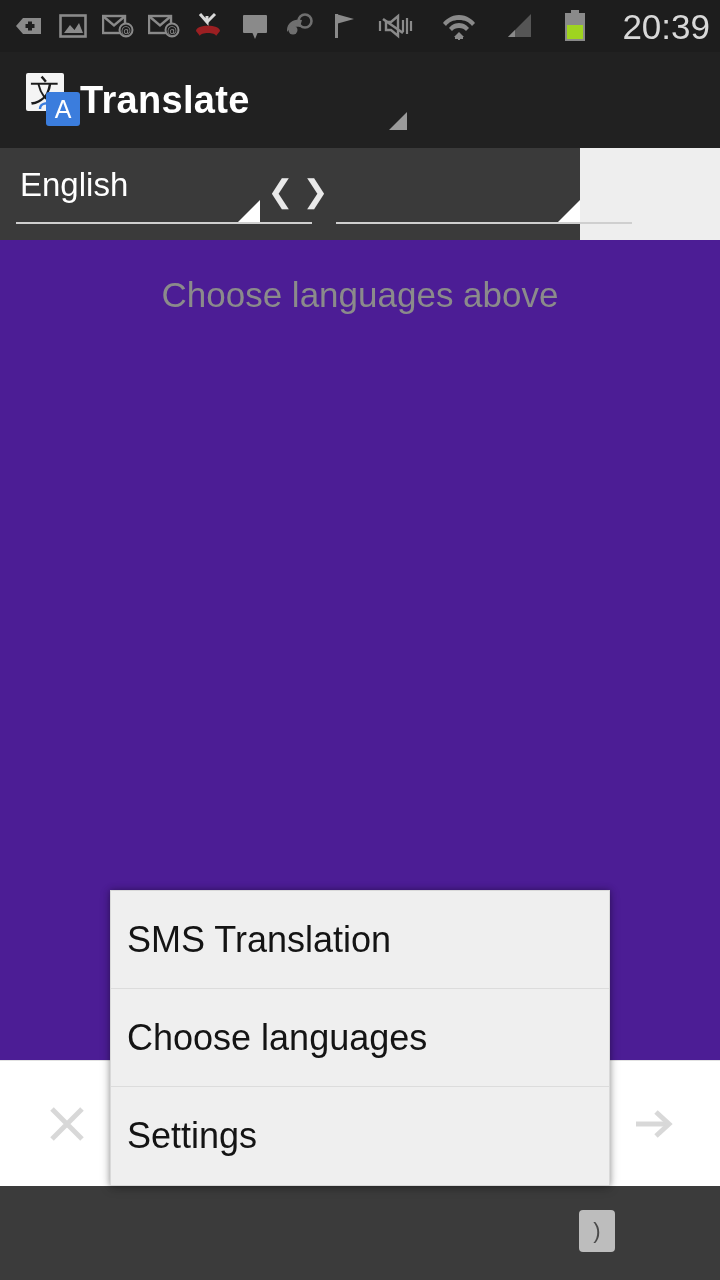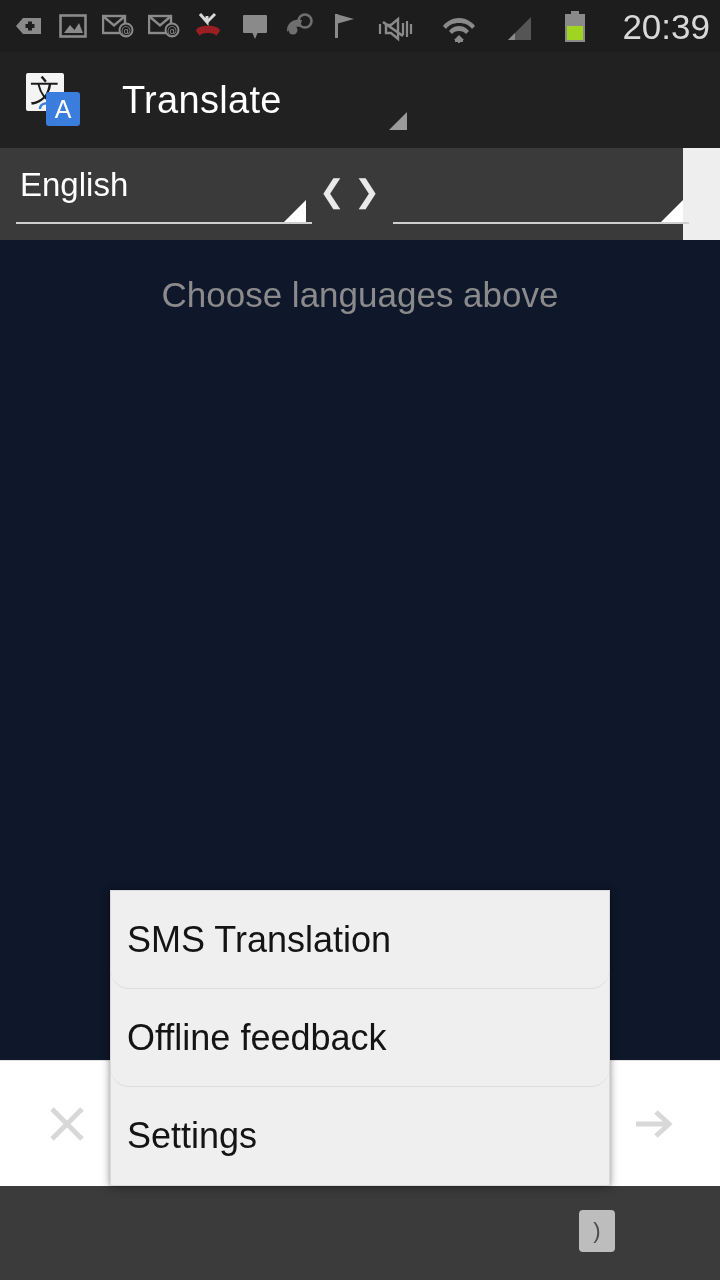--- a/index.html
+++ b/index.html
@@ -12,21 +12,21 @@
   }
 
   
   .status-bar{
     position:absolute; top:0; left:0; width:720px; height:52px;
     background:#1d1d1d;
     display:flex; align-items:center;
     padding:0 10px 0 14px;
   }
   .status-left{ display:flex; align-items:center; gap:14px; flex:1; }
-  .status-right{ display:flex; align-items:flex-end; gap:28px; }
+  .status-right{ display:flex; align-items:center; gap:28px; }
   .sicon{ display:block; }
 
   .clock{
     color:#d8d8d8; font-size:35px; letter-spacing:0px;
     font-family:"Liberation Sans", sans-serif;
     margin-left:6px; line-height:1;
   }
 
   
   .action-bar{
@@ -50,33 +50,33 @@
   .app-icon .blue{
     position:absolute; left:22px; top:19px; width:34px; height:34px;
     background:#3b7ddd; border-radius:3px;
     display:flex; align-items:center; justify-content:center;
     color:#ffffff; font-size:25px; font-weight:400; line-height:1;
   }
   .app-icon .swirl{
     position:absolute; left:14px; top:24px; width:18px; height:18px;
   }
   .app-title{
-    color:#ffffff; font-size:38px; font-weight:400;
-    margin-left:42px; letter-spacing:0.3px;
+    color:#ffffff; font-size:38px; font-weight:700;
+    letter-spacing:0.3px;
   }
   .overflow-tri{
     position:absolute; right:313px; bottom:18px;
     width:0; height:0;
     border-left:18px solid transparent;
     border-bottom:18px solid #9a9a9a;
   }
 
   
   .lang-bar{
-    position:absolute; top:148px; left:0; width:683px; height:92px;
+    position:absolute; top:148px; left:0; width:580px; height:92px;
     background:#3a3a3a;
     display:flex; align-items:center;
   }
   .spinner{
     position:relative; height:60px;
     display:flex; align-items:flex-start;
   }
   .spinner .label{
     color:#ffffff; font-size:33px; line-height:1.25;
     padding-left:4px; white-space:nowrap;
@@ -97,21 +97,21 @@
   .swap-btn{
     width:72px; display:flex; align-items:center; justify-content:center;
     gap:9px; color:#e9e9e9; font-size:30px; line-height:1;
     margin:0 8px 6px 8px;
   }
   .swap-btn .chev{ font-family:"DejaVu Sans", sans-serif; font-size:31px; }
 
   
   .content{
     position:absolute; top:240px; left:0; width:720px; height:820px;
-    background:#0f172a;
+    background:#4c1d95;
     padding-left:12px;
   }
   .hint{
     position:absolute; top:35px; left:0; width:100%;
     text-align:center; color:#8b8b8b; font-size:35px; font-weight:400;
   }
 
   
   .white-row{
     position:absolute; top:1060px; left:0; width:720px; height:126px;
@@ -141,21 +141,20 @@
     box-shadow:0 0 6px rgba(0,0,0,.28), 0 2px 10px rgba(0,0,0,.22);
     border:1px solid #d9d9d9;
     z-index:50;
   }
   .menu-item{
     height:98px;
     display:flex; align-items:center;
     padding-left:16px;
     color:#141414; font-size:36px; font-weight:400;
     border-bottom:1px solid #dcdcdc;
-    border-radius:18px;
   }
   .menu-item:last-child{ border-bottom:none; }
 </style>
 </head>
 <body>
 
 <div class="status-bar">
   <div class="status-left">
 
     <svg class="sicon" width="30" height="30" viewBox="0 0 30 30">
@@ -281,15 +280,15 @@
     <path d="M30 15 L43 27 L30 39" fill="none" stroke="#d2d2d2" stroke-width="5"></path>
   </svg>
 </div>
 
 <div class="dark-bar">
   <div class="mini-btn">)</div>
 </div>
 
 <div class="menu">
   <div class="menu-item">SMS Translation</div>
-  <div class="menu-item">Offline feedback</div>
+  <div class="menu-item">Choose languages</div>
   <div class="menu-item">Settings</div>
 </div>
 
 </body></html>

